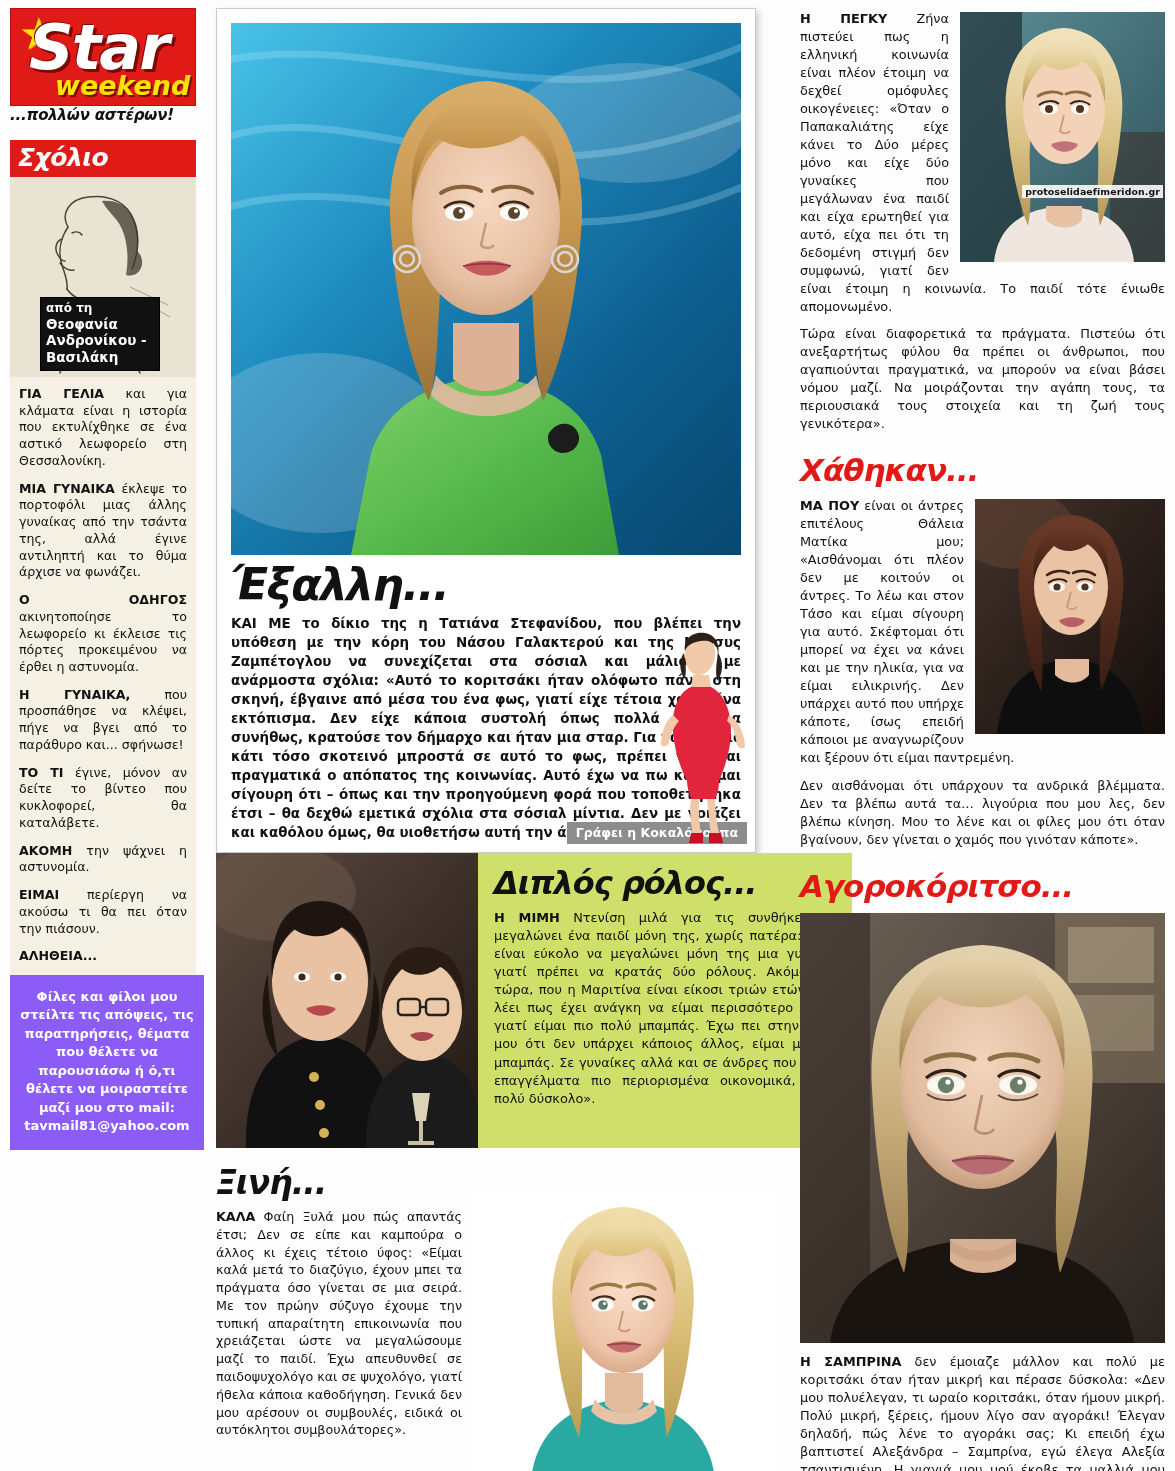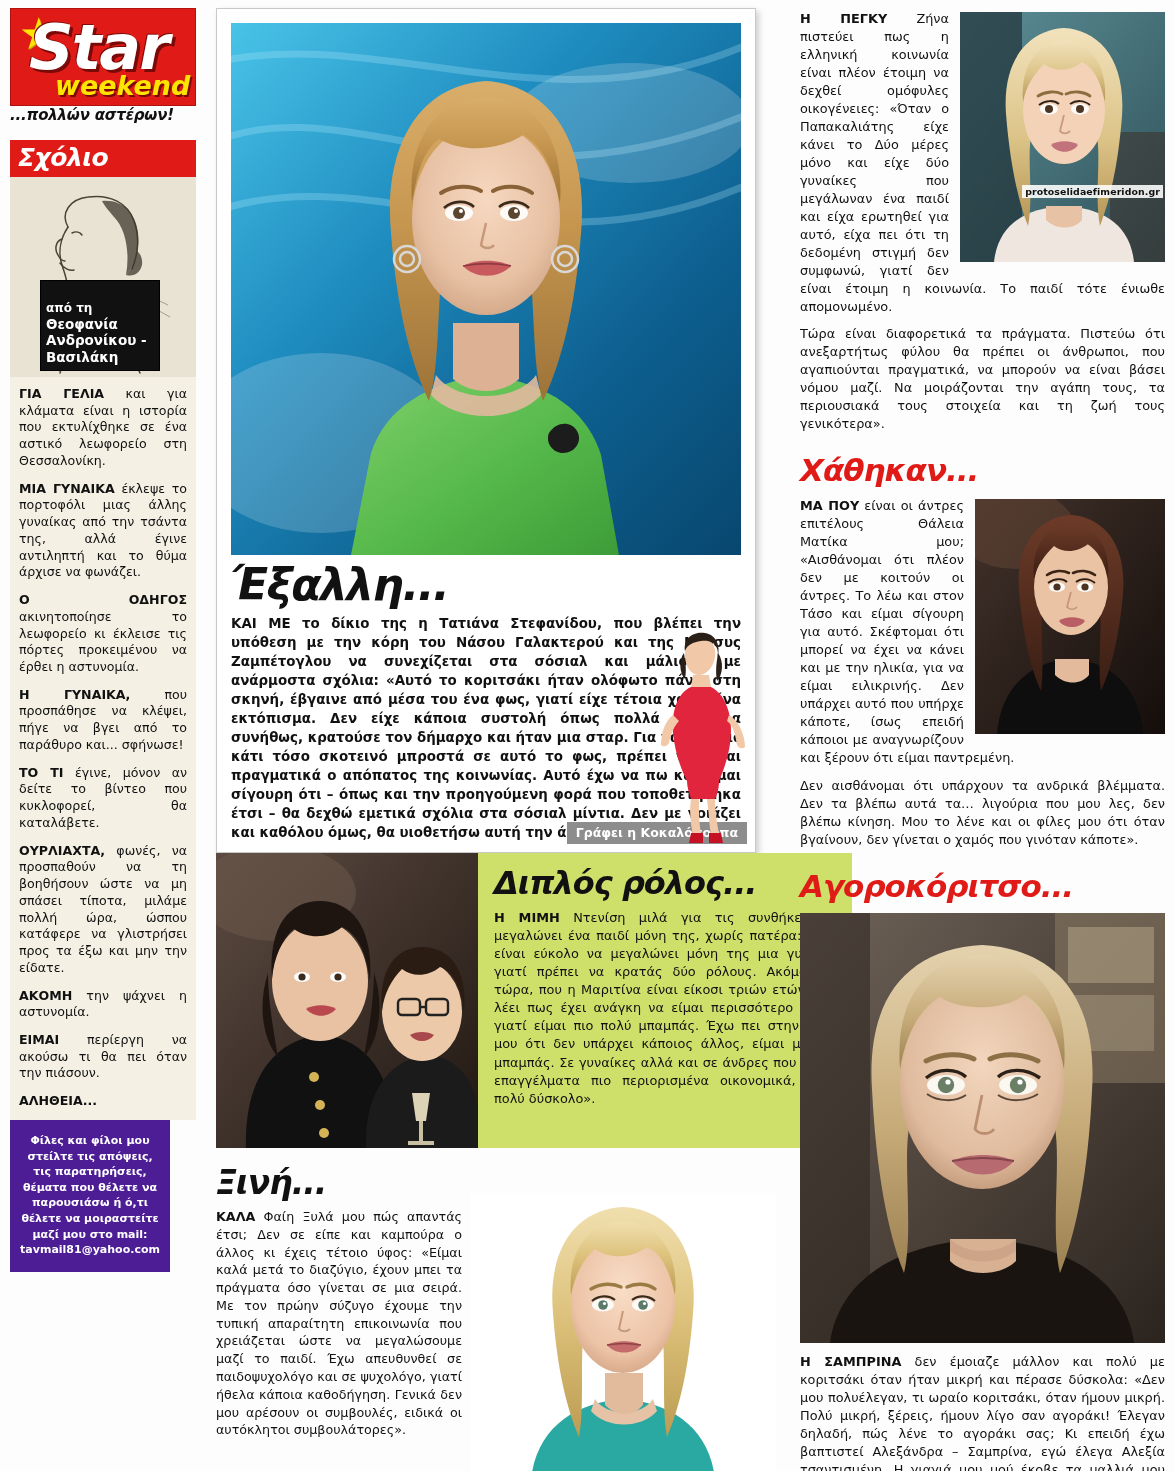--- a/index.html
+++ b/index.html
@@ -110,21 +110,21 @@
 
   .byline-box {
     position: absolute;
     left: 30px; bottom: 6px;
     width: 120px;
     background: #111;
     color: #ffffff;
     font-size: 13.5px;
     font-weight: bold;
     line-height: 1.22;
-    padding: 20px 5px 5px 5px;
+    padding: 3px 5px 5px 5px;
     border: 1px solid #000;
   }
   .byline-box .small { font-size: 12px; }
 
   .scholio-body {
     width: 186px;
     background: #f4f1e4;
     padding: 9px 9px 10px 9px;
   }
   .scholio-body p {
@@ -132,26 +132,26 @@
     line-height: 1.33;
     color: #111;
     text-align: justify;
     margin-bottom: 11px;
     font-family: "DejaVu Sans", sans-serif;
   }
   .scholio-body p:last-child { margin-bottom: 0; }
   .scholio-body b { font-weight: bold; }
 
   .mailbox {
-    width: 160px;
-    background: #4c1d95;
+    width: 194px;
+    background: #8b5cf6;
     color: #ffffff;
     text-align: center;
     padding: 13px 10px 14px 10px;
-    font-size: 11px;
+    font-size: 13px;
     font-weight: bold;
     line-height: 1.42;
   }
 
   
   .main-col {
     position: absolute;
     left: 216px; top: 8px;
     width: 572px;
   }
@@ -402,21 +402,20 @@
         <div>Θεοφανία Ανδρονίκου - Βασιλάκη</div>
       </div>
     </div>
 
     <div class="scholio-body" id="scholio-body">
         <p><b>ΓΙΑ ΓΕΛΙΑ</b><span> και για κλάματα είναι η ιστορία που εκτυλίχθηκε σε ένα αστικό λεωφορείο στη Θεσσαλονίκη.</span></p>
         <p><b>ΜΙΑ ΓΥΝΑΙΚΑ</b><span> έκλεψε το πορτοφόλι μιας άλλης γυναίκας από την τσάντα της, αλλά έγινε αντιληπτή και το θύμα άρχισε να φωνάζει.</span></p>
         <p><b>Ο ΟΔΗΓΟΣ</b><span> ακινητοποίησε το λεωφορείο κι έκλεισε τις πόρτες προκειμένου να έρθει η αστυνομία.</span></p>
         <p><b>Η ΓΥΝΑΙΚΑ,</b><span> που προσπάθησε να κλέψει, πήγε να βγει από το παράθυρο και... σφήνωσε!</span></p>
         <p><b>ΤΟ ΤΙ</b><span> έγινε, μόνον αν δείτε το βίντεο που κυκλοφορεί, θα καταλάβετε.</span></p>
-        <p><b>ΟΥΡΛΙΑΧΤΑ,</b><span> φωνές, να προσπαθούν να τη βοηθήσουν ώστε να μη σπάσει τίποτα, μιλάμε πολλή ώρα, ώσπου κατάφερε να γλιστρήσει προς τα έξω και μην την είδατε.</span></p>
         <p><b>ΑΚΟΜΗ</b><span> την ψάχνει η αστυνομία.</span></p>
         <p><b>ΕΙΜΑΙ</b><span> περίεργη να ακούσω τι θα πει όταν την πιάσουν.</span></p>
         <p><b>ΑΛΗΘΕΙΑ...</b><span></span></p>
       </div>
 
     <div class="mailbox">Φίλες και φίλοι μου στείλτε τις απόψεις, τις παρατηρήσεις, θέματα που θέλετε να παρουσιάσω ή ό,τι θέλετε να μοιραστείτε μαζί μου στο mail: tavmail81@yahoo.com</div>
   </div>
 
   <div class="main-col">
 

